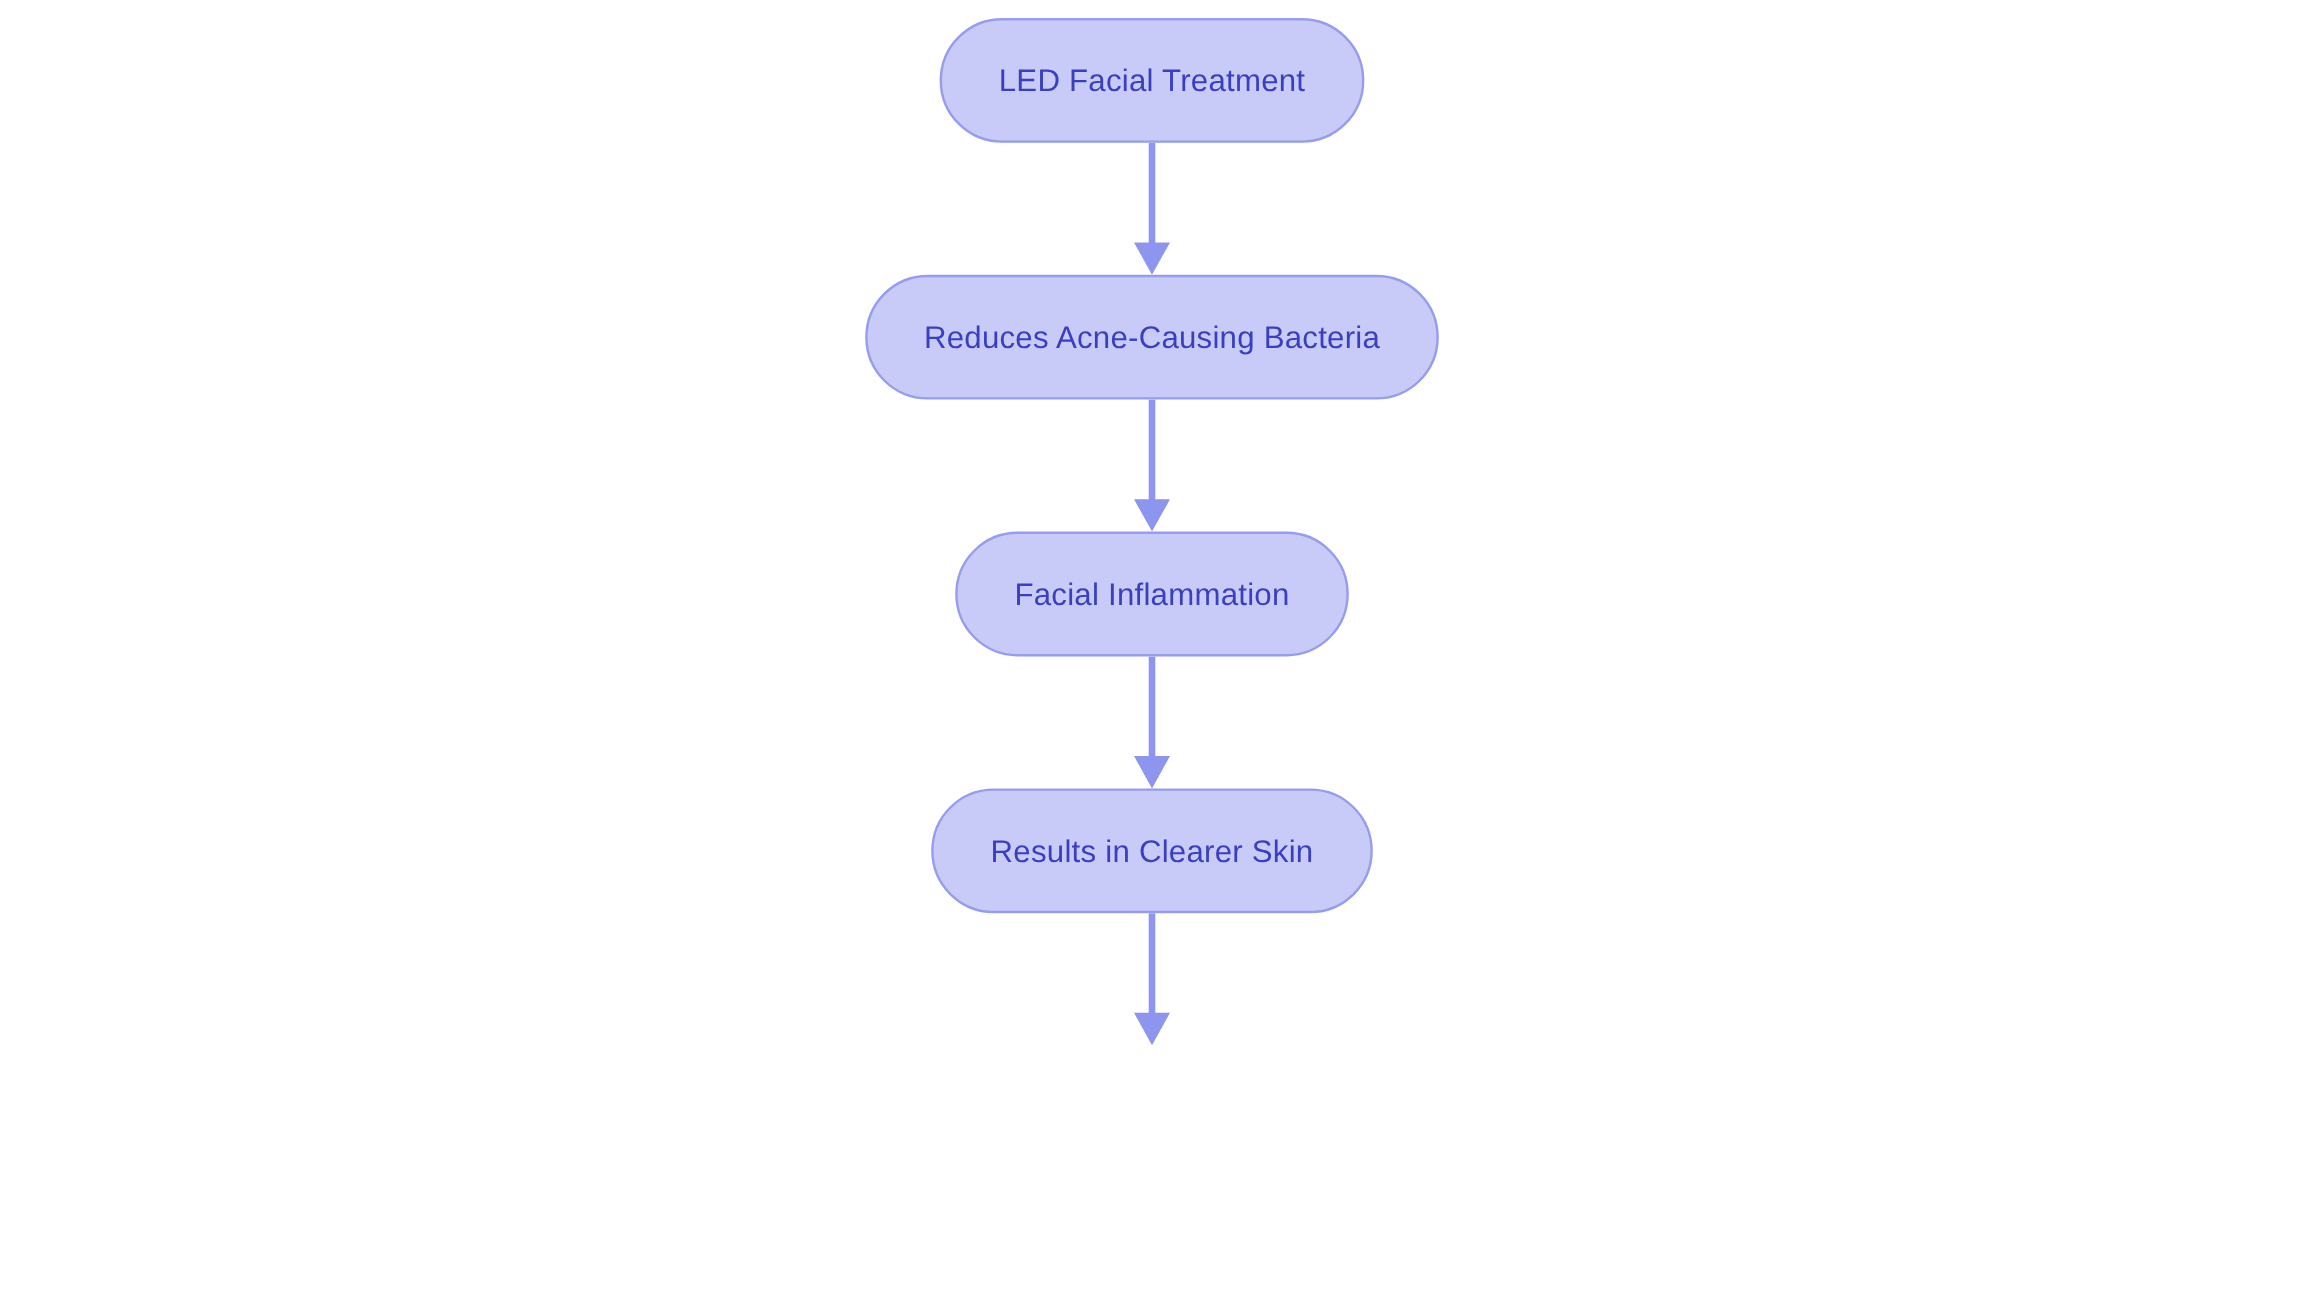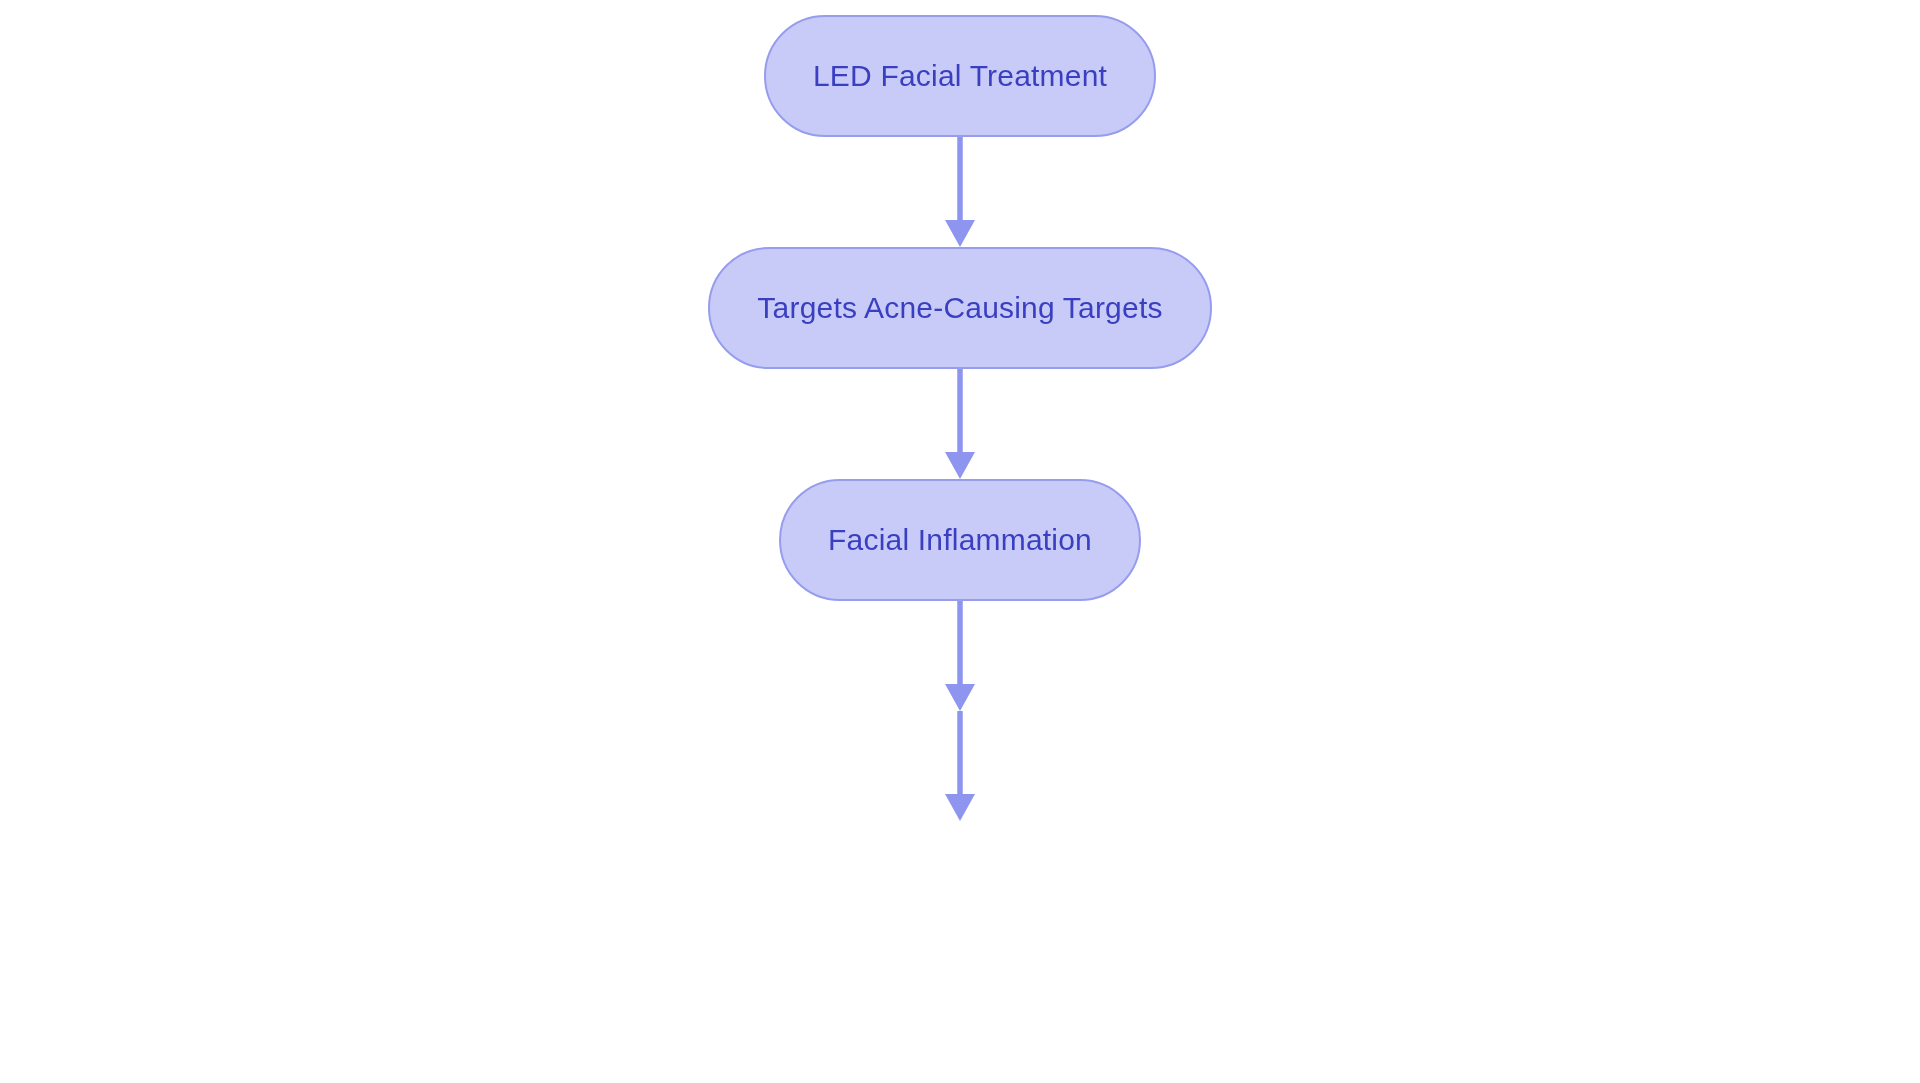--- a/index.html
+++ b/index.html
@@ -16,28 +16,28 @@
   .flow {
     width: 1920px;
     height: 1083px;
     display: flex;
     flex-direction: column;
     align-items: center;
     padding-top: 15px;
     box-sizing: border-box;
   }
   .node {
-    height: 122px;
+    height: 104px;
     box-sizing: border-box;
     padding: 0 47px;
     border-radius: 61px;
     background: #c8cbf7;
     border: 2px solid #969cee;
     color: #3a3fc1;
-    font-size: 30px;
+    font-size: 26px;
     font-weight: 500;
     letter-spacing: 0.2px;
     display: flex;
     align-items: center;
     justify-content: center;
     white-space: nowrap;
     flex: 0 0 auto;
   }
   .edge {
     height: 110px;
@@ -59,41 +59,44 @@
   </div>
 
   <div class="edge">
     <svg width="34" height="110" viewBox="0 0 34 110">
       <line x1="17" y1="0" x2="17" y2="85" stroke="#8e95ef" stroke-width="5.5"></line>
       <polygon points="2,83 32,83 17,110" fill="#8e95ef"></polygon>
     </svg>
   </div>
 
   <div class="node">
-    <span>Targets Acne-Causing Targets</span>
+    <span>Reduces Acne-Causing Bacteria</span>
   </div>
 
   <div class="edge">
     <svg width="34" height="110" viewBox="0 0 34 110">
       <line x1="17" y1="0" x2="17" y2="85" stroke="#8e95ef" stroke-width="5.5"></line>
       <polygon points="2,83 32,83 17,110" fill="#8e95ef"></polygon>
     </svg>
   </div>
 
   <div class="node">
     <span>Facial Inflammation</span>
   </div>
 
   <div class="edge">
     <svg width="34" height="110" viewBox="0 0 34 110">
       <line x1="17" y1="0" x2="17" y2="85" stroke="#8e95ef" stroke-width="5.5"></line>
       <polygon points="2,83 32,83 17,110" fill="#8e95ef"></polygon>
     </svg>
   </div>
 
+  <div class="node">
+    <span>Results in Clearer Skin</span>
+  </div>
 
   <div class="edge">
     <svg width="34" height="110" viewBox="0 0 34 110">
       <line x1="17" y1="0" x2="17" y2="85" stroke="#8e95ef" stroke-width="5.5"></line>
       <polygon points="2,83 32,83 17,110" fill="#8e95ef"></polygon>
     </svg>
   </div>
 
 
 </div>

